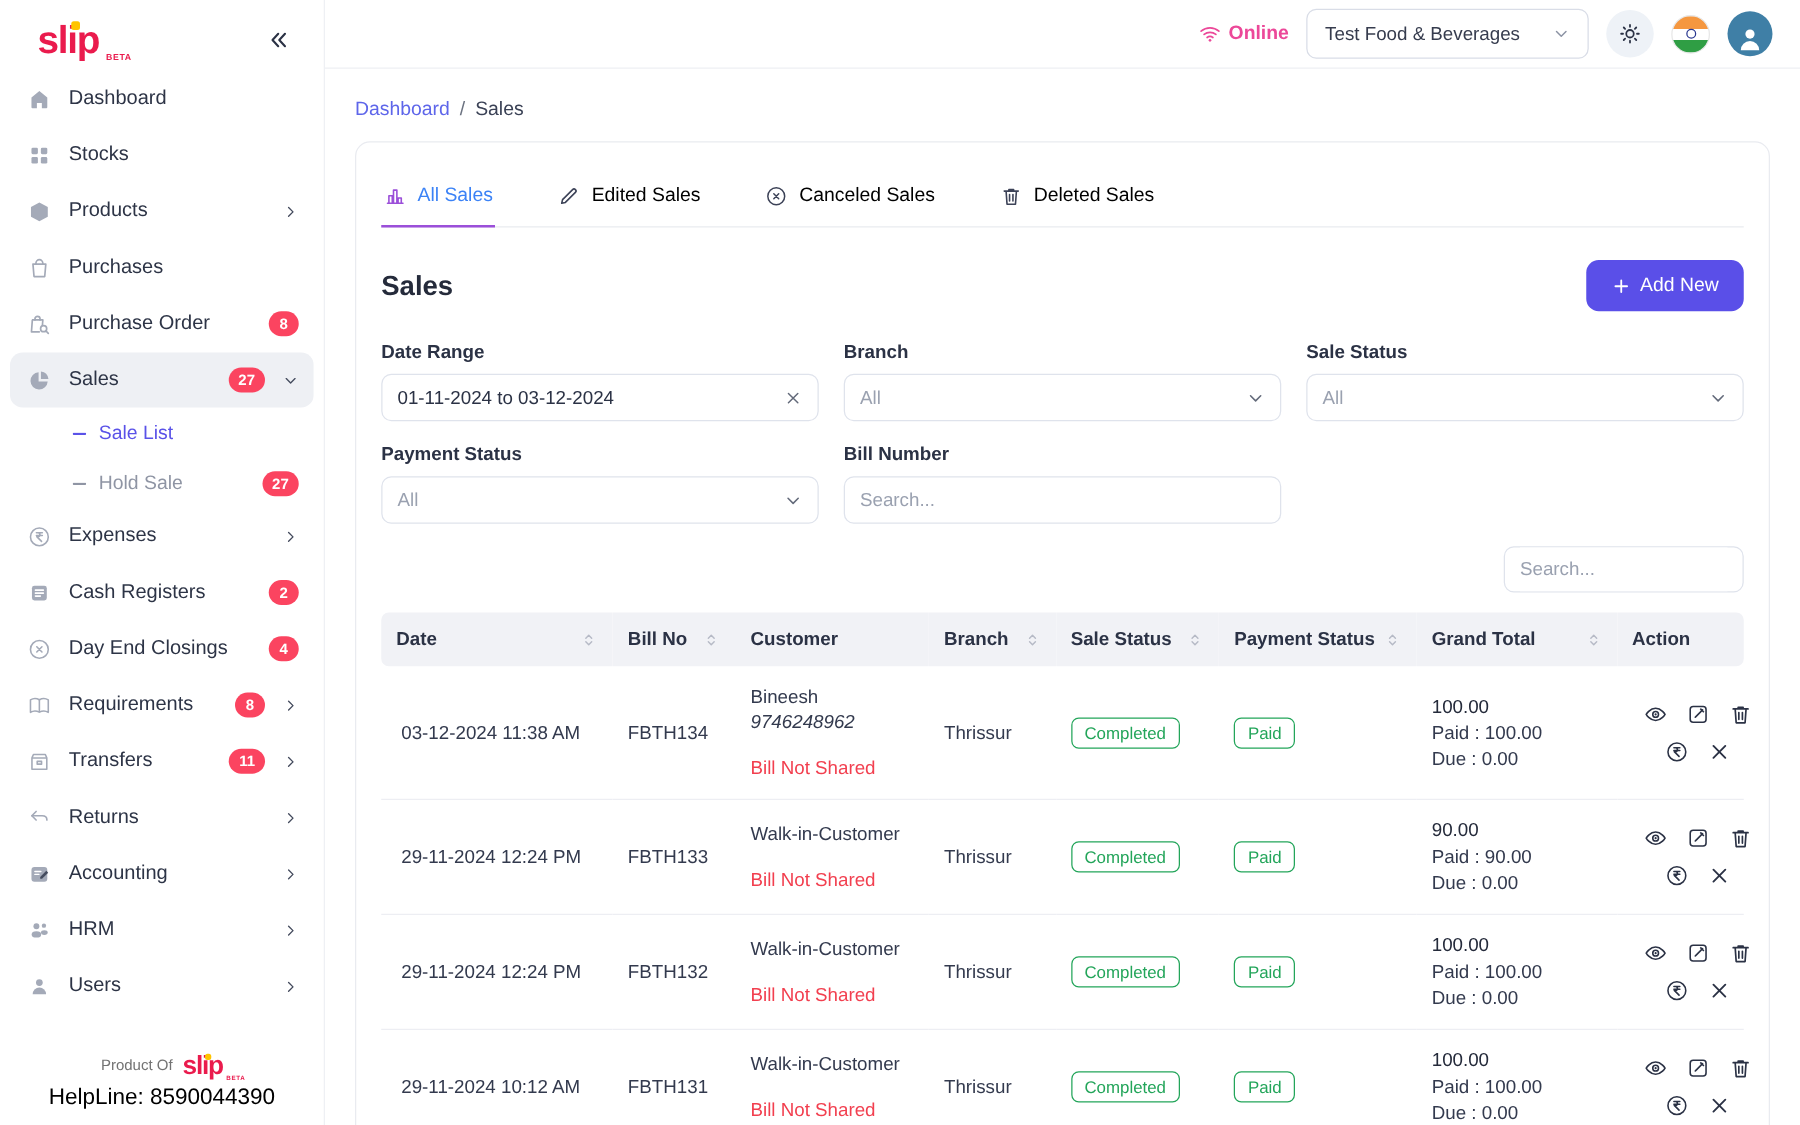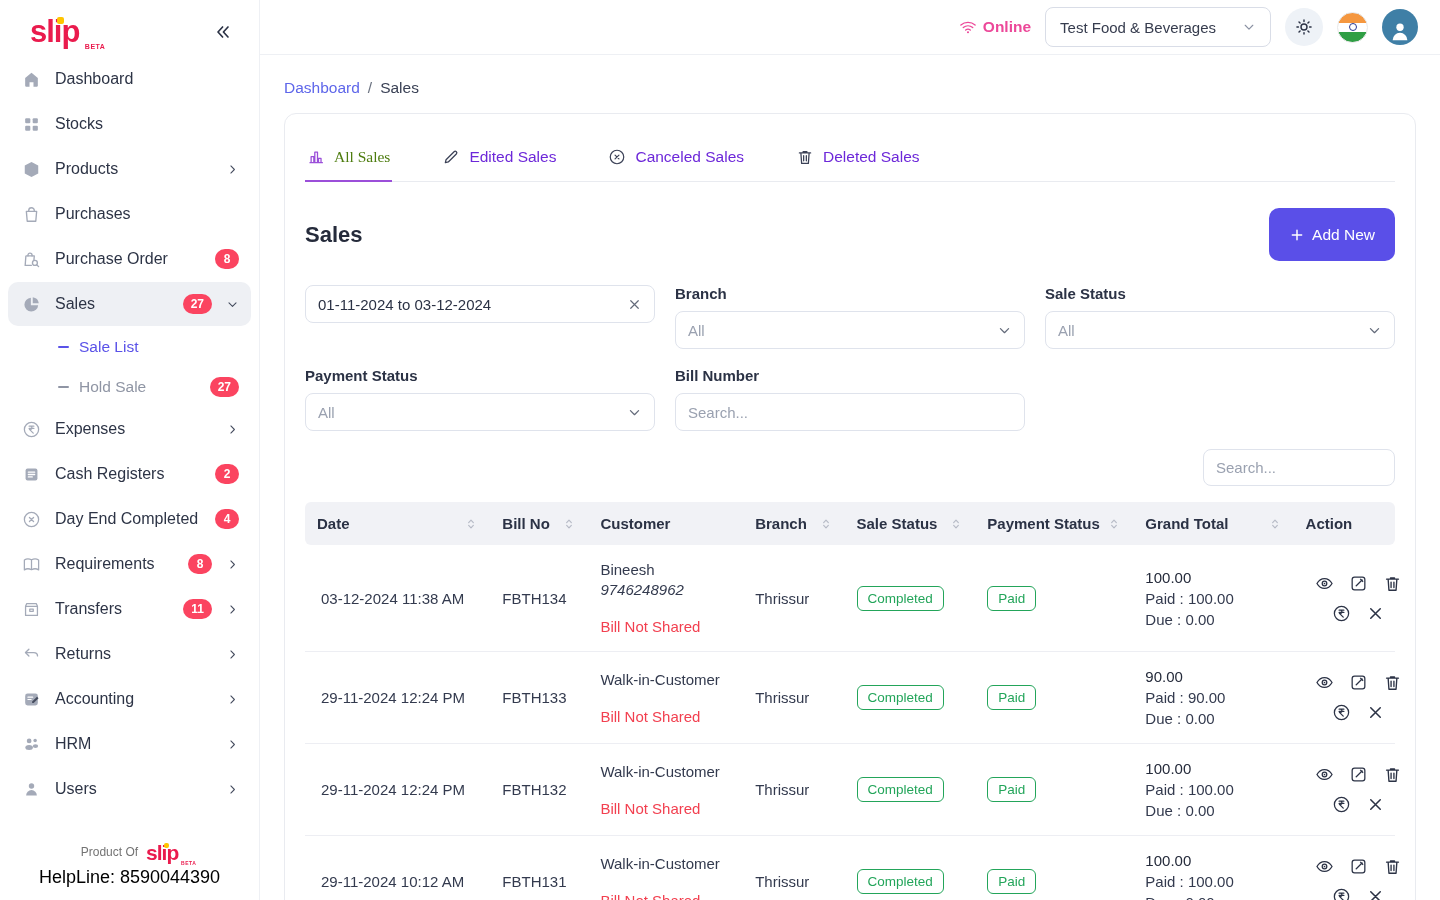--- a/index.html
+++ b/index.html
@@ -61,29 +61,29 @@
 
   .content { padding:16px 24px 0; flex:1; min-height:0; }
   .breadcrumb { font-size:15.5px; margin:8px 0 16px; display:flex; gap:8px; align-items:center; }
   .breadcrumb a { color:#5e66ea; text-decoration:none; cursor:pointer; }
   .breadcrumb .sep { color:#6b7280; }
   .breadcrumb .cur { color:#3a4155; }
 
   .card { border:1px solid #e9ebf0; border-radius:12px; padding:0 20px; height:1200px; background:#fff; }
 
   .tabs { display:flex; gap:48px; padding-top:34px; border-bottom:1px solid #e9ebf0; }
-  .tab { display:flex; align-items:center; gap:9px; padding:0 2px 14px; font-size:15.5px; color:#6d28d9;
+  .tab { display:flex; align-items:center; gap:9px; padding:0 2px 14px; font-size:15.5px; color:#000000;
          cursor:pointer; border-bottom:2px solid transparent; margin-bottom:-1px; }
   .tab svg { width:18px; height:18px; color:#3c4257; }
-  .tab.active { color:#4d7c0f; border-bottom-color:#9b4fd9;font-family:Liberation Serif, serif; }
+  .tab.active { color:#3b82f6; border-bottom-color:#9b4fd9; }
   .tab.active svg { color:#9b4fd9; }
 
   .title-row { display:flex; align-items:center; justify-content:space-between; margin:26px 0 24px; }
   .page-title { font-size:22px; font-weight:700; color:#252b3b; }
-  .add-new { background:#5a4fe8; color:#fff; border:none; border-radius:10px; height:53px; padding:0 20px;
+  .add-new { background:#5a4fe8; color:#fff; border:none; border-radius:10px; height:41px; padding:0 20px;
              font-size:15.5px; display:flex; align-items:center; gap:7px; cursor:pointer; }
   .add-new svg { width:16px; height:16px; }
 
   .filters { display:grid; grid-template-columns:repeat(3,1fr); column-gap:20px; row-gap:18px; }
   .field label { display:block; font-size:15px; font-weight:600; color:#2b3245; margin-bottom:9px; }
   .control { height:38px; border:1px solid #dfe3ec; border-radius:8px; display:flex; align-items:center;
              padding:0 12px; font-size:15px; color:#2b3245; background:#fff; cursor:pointer; }
   .control .val { flex:1; }
   .control .muted { color:#9aa1b0; }
   .control input { border:none; outline:none; flex:1; font-size:15px; font-family:inherit; color:#2b3245; background:transparent; }
@@ -364,21 +364,21 @@
       <svg class="nico">
           <use href="#i-register"></use>
         </svg>
       <span class="nlabel">Cash Registers</span>
       <span class="badge">2</span>
     </div>
     <div class="nav-item">
       <svg class="nico">
           <use href="#i-xcircle"></use>
         </svg>
-      <span class="nlabel">Day End Completed</span>
+      <span class="nlabel">Day End Closings</span>
       <span class="badge">4</span>
     </div>
     <div class="nav-item">
       <svg class="nico">
           <use href="#i-book"></use>
         </svg>
       <span class="nlabel">Requirements</span>
       <span class="badge">8</span>
       <svg class="chev">
           <use href="#i-chev-r"></use>
@@ -513,20 +513,21 @@
         <button class="add-new">
           <svg>
               <use href="#i-plus"></use>
             </svg>
           <span>Add New</span>
         </button>
       </div>
 
       <div class="filters">
         <div class="field">
+          <label>Date Range</label>
           <div class="control">
             <input readonly="" value="01-11-2024 to 03-12-2024" style="">
             <svg class="ctl-icon">
                 <use href="#i-close"></use>
               </svg>
           </div>
         </div>
         <div class="field">
           <label>Branch</label>
           <div class="control">

